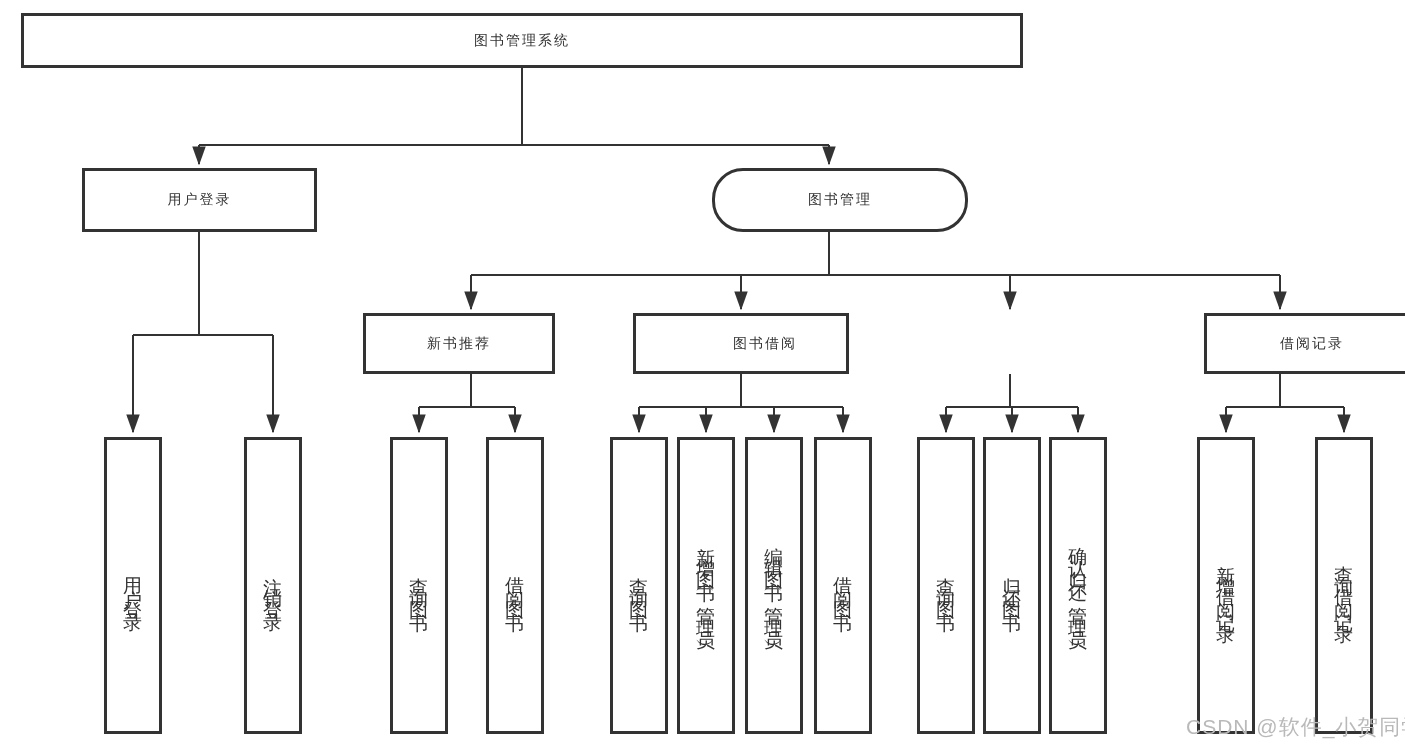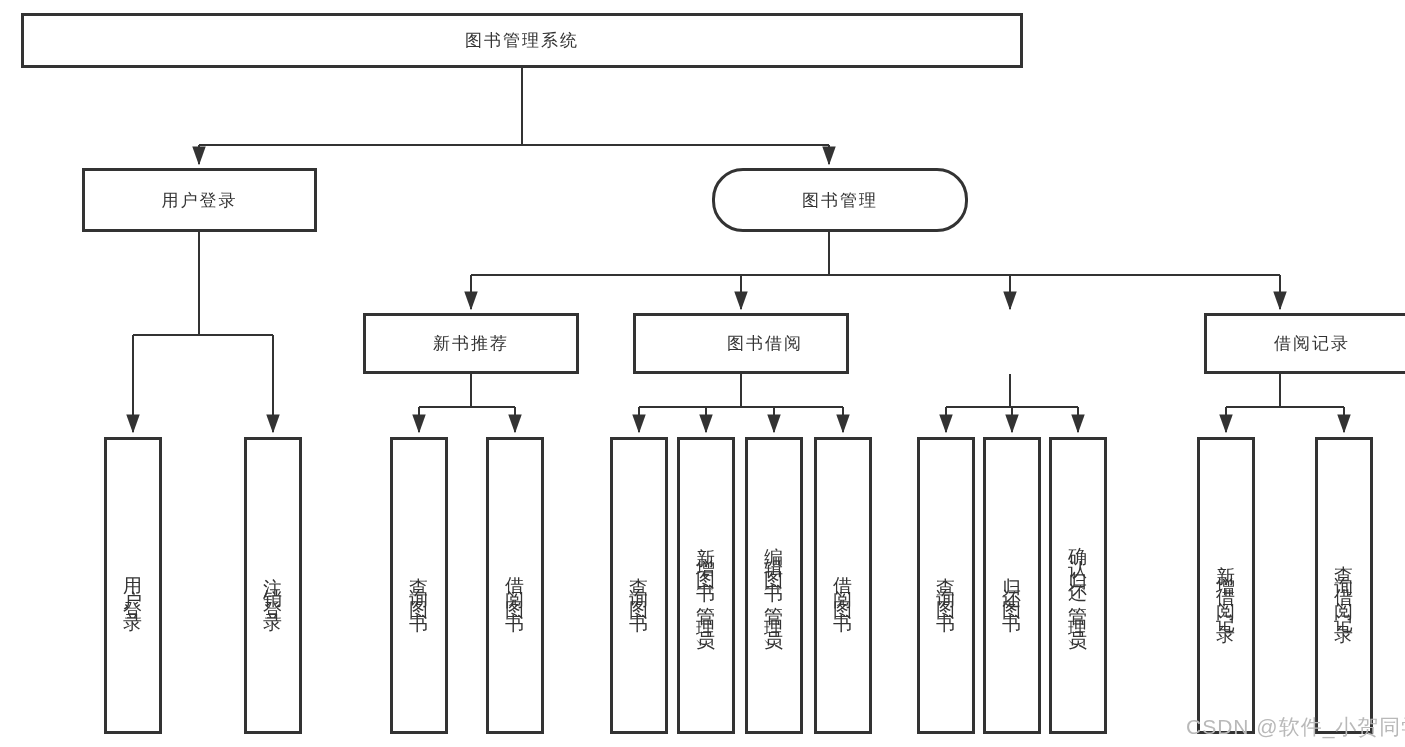--- a/index.html
+++ b/index.html
@@ -10,21 +10,21 @@
     font-family:"Liberation Sans","DejaVu Sans",sans-serif;
     overflow:hidden;
   }
   #wires{position:absolute;left:0;top:0;width:1405px;height:747px;}
   .hbox{
     position:absolute;
     box-sizing:border-box;
     border:3px solid #333333;
     background:#ffffff;
     display:flex;align-items:center;justify-content:center;
-    font-size:17px;color:#333333;letter-spacing:2px;
+    font-size:14px;color:#333333;letter-spacing:2px;
   }
   .vbox{
     position:absolute;
     top:437px;width:58px;height:297px;
     box-sizing:border-box;
     border:3px solid #333333;
     background:#ffffff;
     display:flex;align-items:center;justify-content:center;
   }
   .vlabel{
@@ -102,21 +102,21 @@
     <span>图书管理系统</span>
   </div>
 
   <div class="hbox" style="left:82px;top:168px;width:235px;height:64px;">
     <span>用户登录</span>
   </div>
   <div class="hbox" style="left:712px;top:168px;width:256px;height:64px;border-radius:31px;">
     <span>图书管理</span>
   </div>
 
-  <div class="hbox" style="left:363px;top:313px;width:216px;height:61px;">
+  <div class="hbox" style="left:363px;top:313px;width:192px;height:61px;">
     <span>新书推荐</span>
   </div>
   <div class="hbox" style="left:633px;top:313px;width:216px;height:61px;padding-left:48px;">
     <span>图书借阅</span>
   </div>
   <div class="hbox" style="left:1172px;top:313px;width:216px;height:61px;margin-left:32px;">
     <span>借阅记录</span>
   </div>
 
   <div class="vbox" style="left:104px;">

